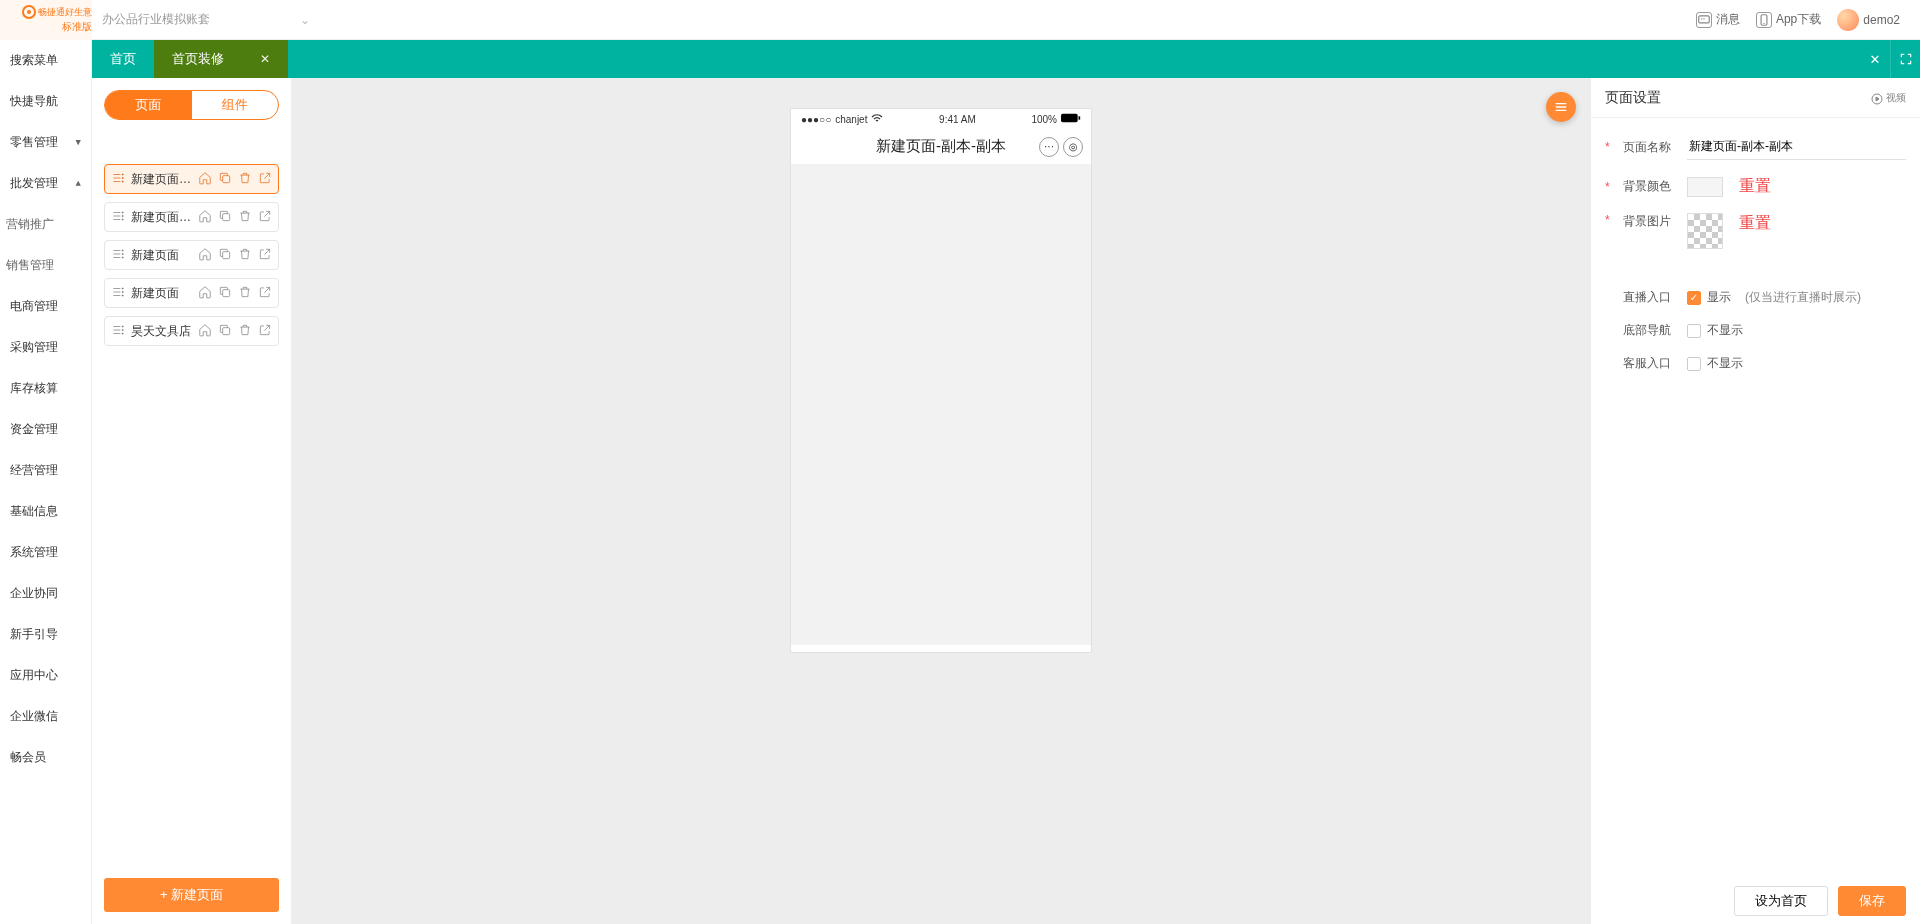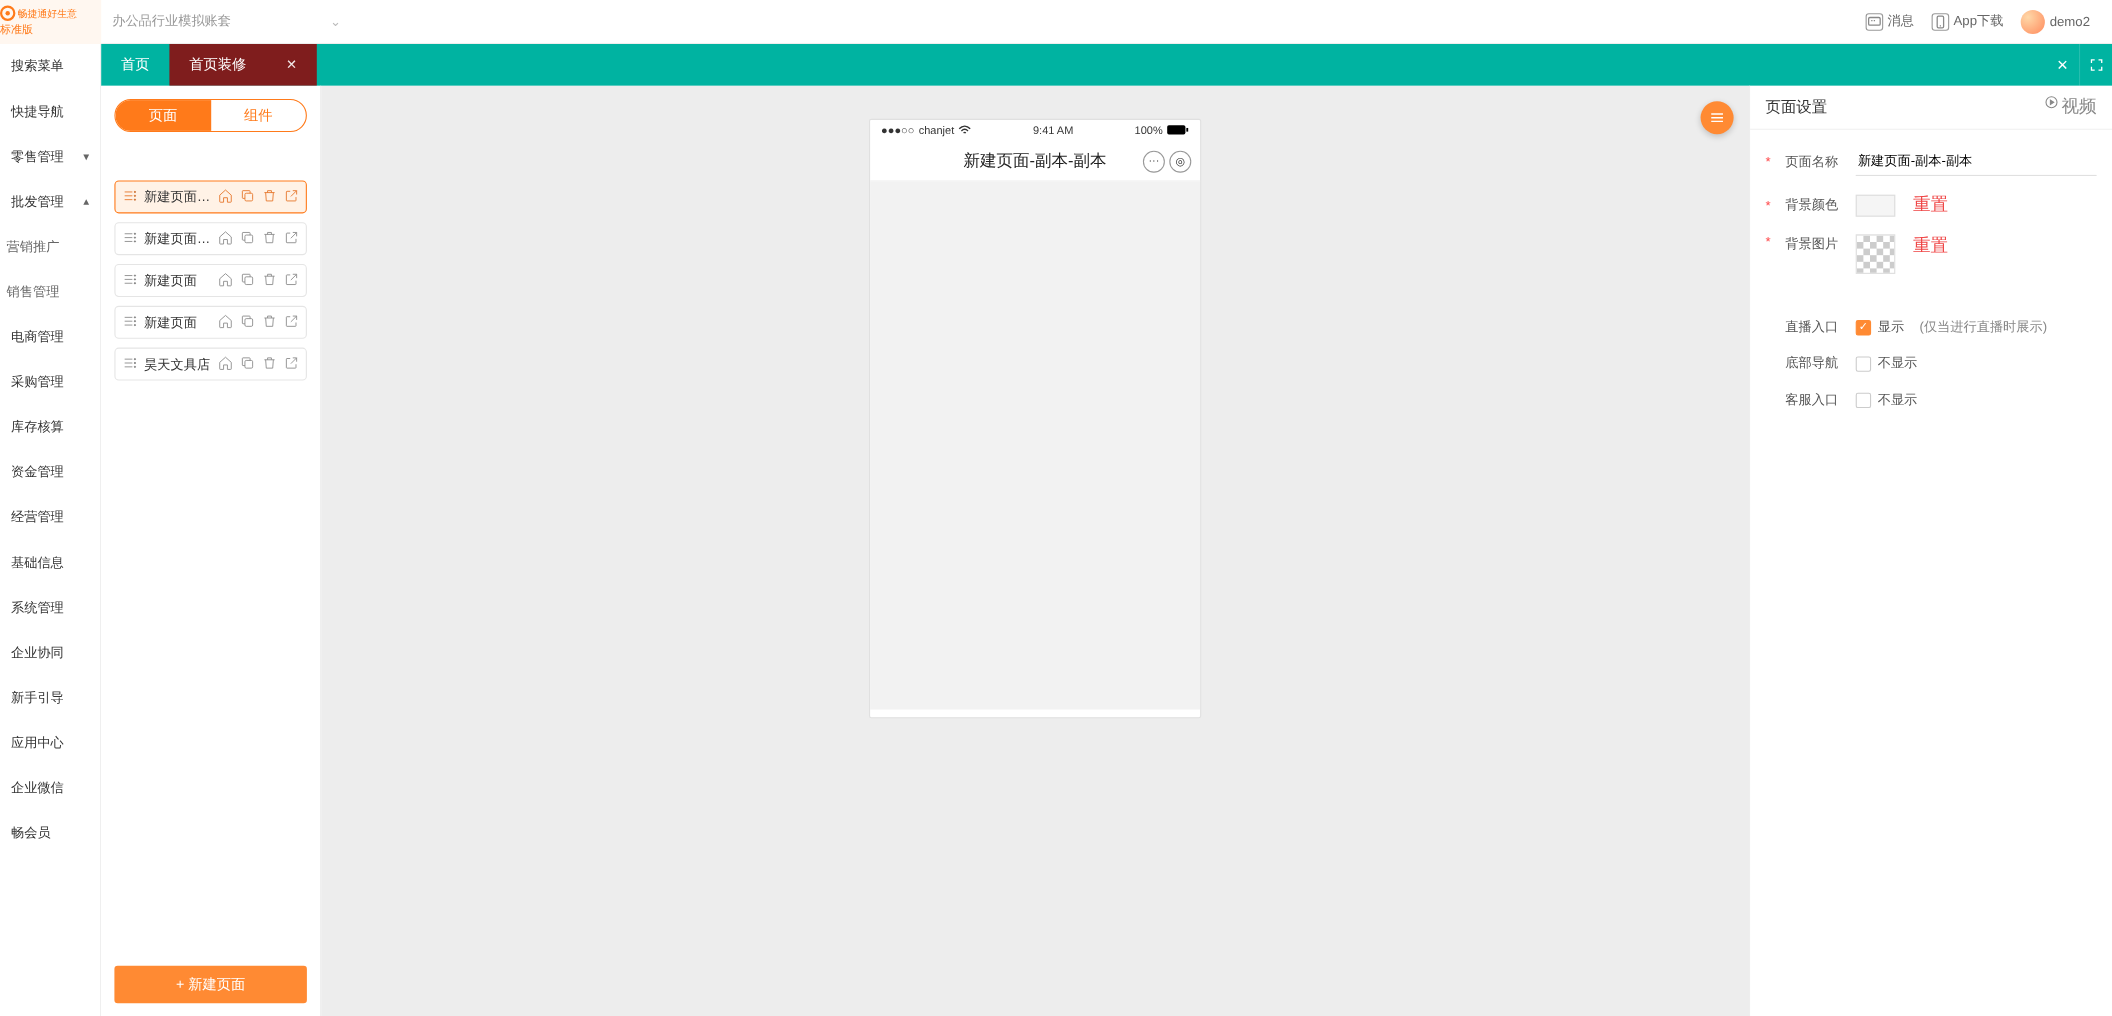--- a/index.html
+++ b/index.html
@@ -1,21 +1,21 @@
 <!DOCTYPE html>
 <html><head>
 <meta charset="utf-8">
 <style>
 * { box-sizing: border-box; margin: 0; padding: 0; }
 html, body { height: 100%; font-family: "Microsoft YaHei", Arial, sans-serif; font-size: 13px; color: #333; background: #fff; }
 body { display: flex; flex-direction: column; }
 
 
 .top-header { height: 40px; display: flex; align-items: center; border-bottom: 1px solid #eee; }
-.logo-box { width: 92px; height: 40px; background: #fff7f0; display: flex; flex-direction: column; align-items: flex-start; justify-content: center; color: #ff7a1a; font-size: 10px; }
+.logo-box { width: 92px; height: 40px; background: #fff7f0; display: flex; flex-direction: column; align-items: flex-end; justify-content: center; color: #ff7a1a; font-size: 10px; }
 .logo-box .logo-dot { width: 14px; height: 14px; border-radius: 50%; border: 2px solid #ff7a1a; margin-bottom: 1px; position: relative; }
 .logo-box .logo-dot:after { content: ""; position: absolute; width: 4px; height: 4px; border-radius: 50%; background: #ff7a1a; top: 3px; left: 3px; }
 .account-select { margin-left: 10px; color: #999; font-size: 12px; display: flex; align-items: center; gap: 90px; }
 .account-select .chev { color: #bbb; }
 .top-right { margin-left: auto; display: flex; align-items: center; gap: 16px; padding-right: 20px; }
 .top-icon { display: flex; align-items: center; gap: 4px; color: #666; font-size: 12px; cursor: pointer; }
 .top-icon .ic { width: 16px; height: 16px; border: 1px solid #999; border-radius: 3px; }
 .avatar { width: 22px; height: 22px; border-radius: 50%; background: radial-gradient(circle at 30% 30%, #ffd8a8, #ff8a5c); }
 
 
@@ -26,21 +26,21 @@
 .left-nav .nav-item { padding: 12px 10px; cursor: pointer; display: flex; align-items: center; justify-content: space-between; }
 .left-nav .nav-item.sub { padding-left: 6px; color: #666; }
 .left-nav .tri { font-size: 9px; color: #666; }
 
 
 .work { flex: 1; display: flex; flex-direction: column; min-width: 0; }
 
 
 .tabbar { height: 38px; background: #00b3a1; display: flex; align-items: stretch; color: #fff; }
 .tabbar .tab { padding: 0 18px; display: flex; align-items: center; gap: 6px; cursor: pointer; font-size: 13px; }
-.tabbar .tab.active { background: #7f1d1d; gap: 36px; }
+.tabbar .tab.active { background: #4d7c0f; gap: 36px; }
 .tabbar .tab .close { font-size: 12px; opacity: .9; }
 .tabbar .spacer { flex: 1; }
 .tabbar .bar-btn { width: 30px; display: flex; align-items: center; justify-content: center; cursor: pointer; }
 .tabbar .bar-btn + .bar-btn { border-left: 1px solid rgba(255,255,255,.15); }
 
 
 .content { flex: 1; display: flex; min-height: 0; }
 
 
 .pages-panel { width: 200px; background: #fff; border-right: 1px solid #eee; display: flex; flex-direction: column; padding: 12px; gap: 30px; }
@@ -65,21 +65,21 @@
 .phone-title .mini { position: absolute; right: 8px; display: flex; gap: 4px; }
 .phone-title .mini span { width: 20px; height: 20px; border: 1px solid #999; border-radius: 10px; display: flex; align-items: center; justify-content: center; font-size: 10px; }
 .phone-body { height: 480px; background: #f2f2f2; }
 
 .menu-toggle { position: absolute; right: 14px; top: 14px; width: 30px; height: 30px; border-radius: 50%; background: #ff8a33; display: flex; align-items: center; justify-content: center; cursor: pointer; box-shadow: 0 2px 6px rgba(0,0,0,.2); }
 .menu-toggle svg { stroke: #fff; }
 
 
 .settings-panel { width: 330px; background: #fff; border-left: 1px solid #eee; display: flex; flex-direction: column; }
 .settings-head { height: 40px; display: flex; align-items: center; justify-content: space-between; padding: 0 14px; font-size: 14px; border-bottom: 1px solid #f0f0f0; }
-.settings-head .video { font-size: 16px; color: #888; display: flex; align-items: flex-start; gap: 3px; cursor: pointer; }
+.settings-head .video { font-size: 10px; color: #888; display: flex; align-items: flex-end; gap: 3px; cursor: pointer; }
 .settings-body { padding: 16px 14px; font-size: 12px; color: #555; }
 .form-row { display: flex; align-items: center; margin-bottom: 16px; gap: 10px; }
 .form-row .req { color: #ff4d4f; width: 8px; }
 .form-row .lbl { width: 54px; color: #555; }
 .text-input { flex: 1; height: 26px; border: none; border-bottom: 1px solid #e0e0e0; font-size: 12px; padding: 0 2px; }
 .swatch { width: 36px; height: 20px; background: #f5f5f5; border: 1px solid #ddd; }
 .reset-link { font-size: 16px; color: #ef4444; cursor: pointer; margin-left: 6px; }
 .img-swatch { width: 36px; height: 36px; background: repeating-conic-gradient(#ccc 0 25%, #fff 0 50%) 0 0/12px 12px; border: 1px solid #ddd; }
 .chk { display: inline-flex; align-items: center; gap: 6px; cursor: pointer; }
 .chk .box { width: 14px; height: 14px; border: 1px solid #ccc; border-radius: 2px; display: flex; align-items: center; justify-content: center; }
@@ -420,16 +420,20 @@
           </div>
           <div class="form-row">
             <span class="req"></span>
             <span class="lbl">客服入口</span>
             <span class="chk">
               <span class="box"></span>
               <span>不显示</span>
             </span>
           </div>
         </div>
+        <div class="footer">
+          <button class="btn">设为首页</button>
+          <button class="btn primary">保存</button>
+        </div>
       </div>
     </div>
   </div>
 </div>
 
 </body></html>

